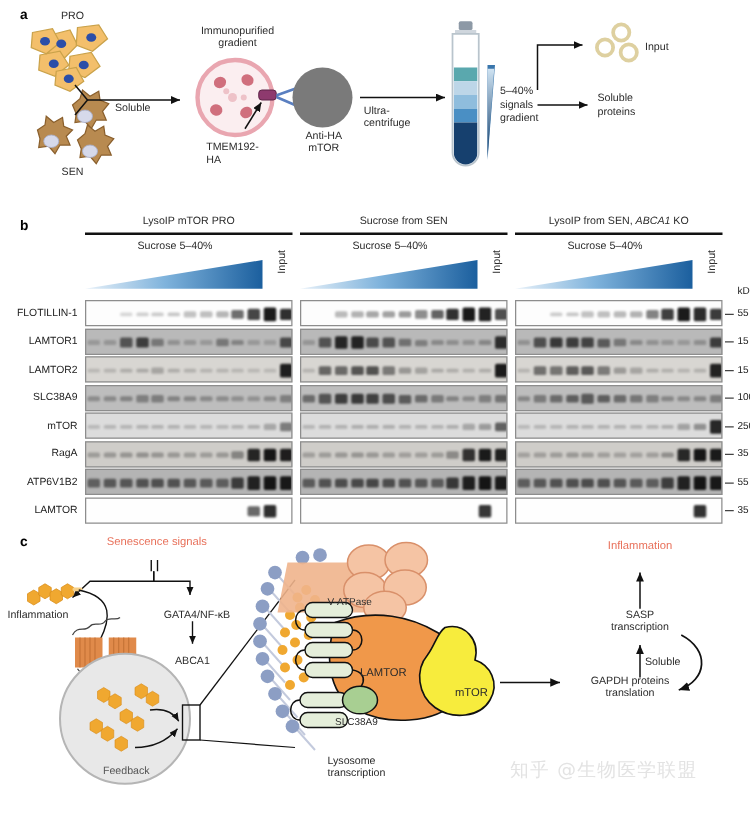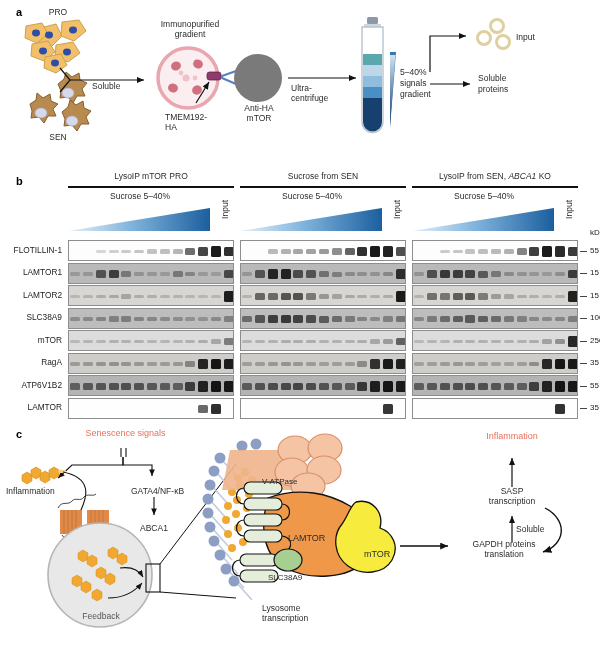--- a/index.html
+++ b/index.html
@@ -710,13 +710,14 @@
   <div class="abs txt" style="left:262px;top:604px;">Lysosome</div>
   <div class="abs txt" style="left:262px;top:614px;">transcription</div>
 
   <div class="abs txt txt-c red" style="left:462px;top:431px;width:100px;font-size:9px;">Inflammation</div>
   <div class="abs txt txt-c" style="left:470px;top:487px;width:84px;">SASP</div>
   <div class="abs txt txt-c" style="left:470px;top:497px;width:84px;">transcription</div>
   <div class="abs txt" style="left:516px;top:525px;">Soluble</div>
   <div class="abs txt txt-c" style="left:452px;top:540px;width:104px;">GAPDH proteins</div>
   <div class="abs txt txt-c" style="left:452px;top:550px;width:104px;">translation</div>
 
+  <div class="watermark" style="left:408px;top:607px;">知乎 @生物医学联盟</div>
 </div>
 
 </body></html>

